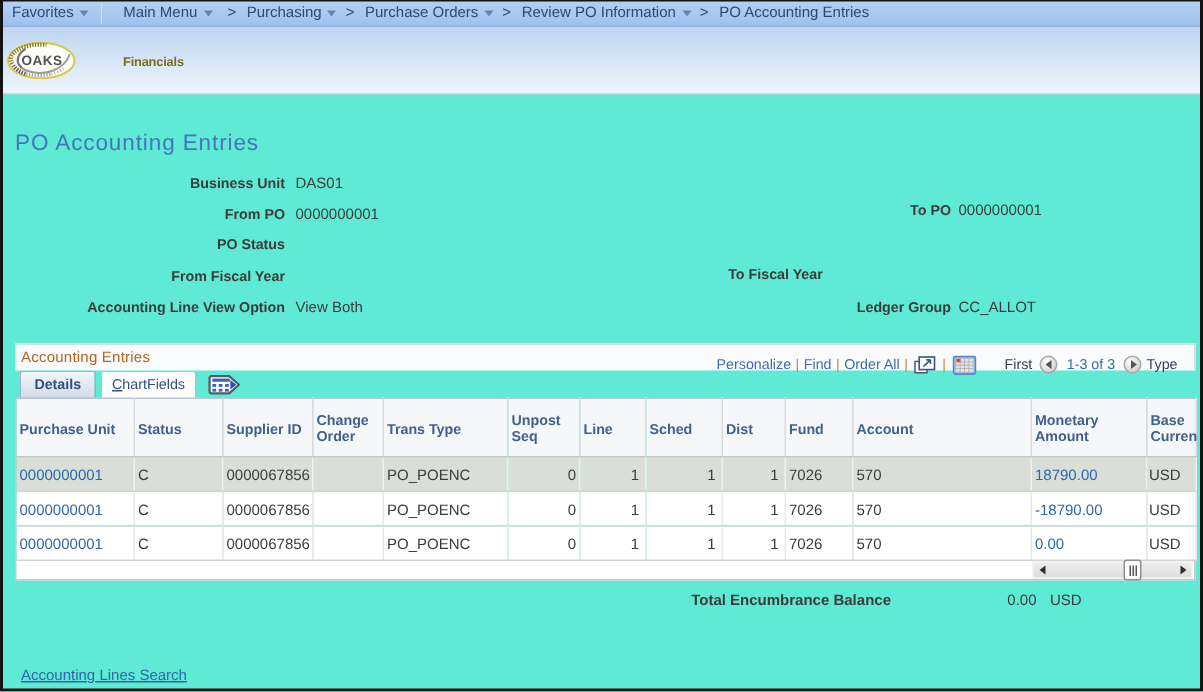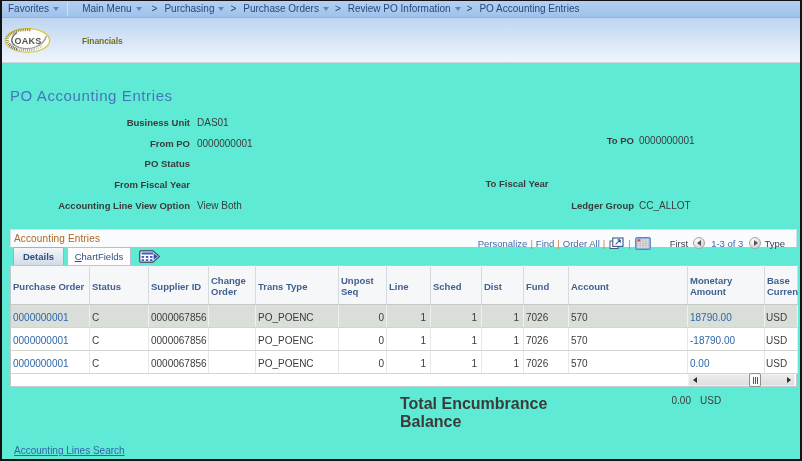--- a/index.html
+++ b/index.html
@@ -55,21 +55,21 @@
 a.blu { color:#2d66a9; text-decoration:none; }
 .cur { padding-left:1px !important; }
 .num { text-align:right; padding-right:4px !important; }
 .num0 { text-align:right; padding-right:2px !important; }
 
 .strip { position:relative; height:13px; border:1px solid #c3c8ce; border-top:none; background:#fff; }
 .sbar { position:absolute; right:1px; top:0; width:107px; height:12px; background:linear-gradient(#ededed,#dedede); border:1px solid #f2f2f2; }
 .sb-arrow { position:absolute; top:0; width:11px; height:10px; display:flex; align-items:center; justify-content:center; }
 .sb-thumb { position:absolute; left:60px; top:-2px; width:12px; height:14px; background:#fbfbfb; border:1px solid #8f8f8f; border-radius:2px; display:flex; align-items:center; justify-content:center; gap:1px; }
 .sb-thumb i { width:1px; height:7px; background:#555; }
-.totlbl { position:absolute; left:400px; width:194px; top:395px; font-size:16px; font-weight:bold; color:#3b3b3b; text-align:left; }
+.totlbl { position:absolute; left:400px; width:194px; top:395px; font-size:10px; font-weight:bold; color:#3b3b3b; text-align:right; }
 .totval { position:absolute; left:600px; width:91px; top:395px; font-size:10px; color:#3b3b3b; text-align:right; }
 .totcur { position:absolute; left:700px; top:395px; font-size:10px; color:#3b3b3b; }
 .alsearch { position:absolute; left:14px; top:445px; font-size:10px; color:#3365a9; text-decoration:underline; }
 </style>
 </head>
 <body>
 <div id="root">
   <div class="topbar">
     <span style="margin-left:8px;">Favorites</span>
       <span class="tri"></span>
@@ -179,21 +179,21 @@
           <col style="width:44px">
           <col style="width:51px">
         <col style="width:42px">
           <col style="width:45px">
           <col style="width:119px">
           <col style="width:77px">
           <col style="width:33px">
       </colgroup>
       <tbody>
           <tr>
-        <th class="first">Purchase Order</th>
+        <th class="first">Purchase Unit</th>
             <th>Status</th>
             <th>Supplier ID</th>
             <th>Change Order</th>
         <th>Trans Type</th>
             <th>Unpost Seq</th>
             <th>Line</th>
             <th>Sched</th>
             <th>Dist</th>
             <th>Fund</th>
         <th>Account</th>

